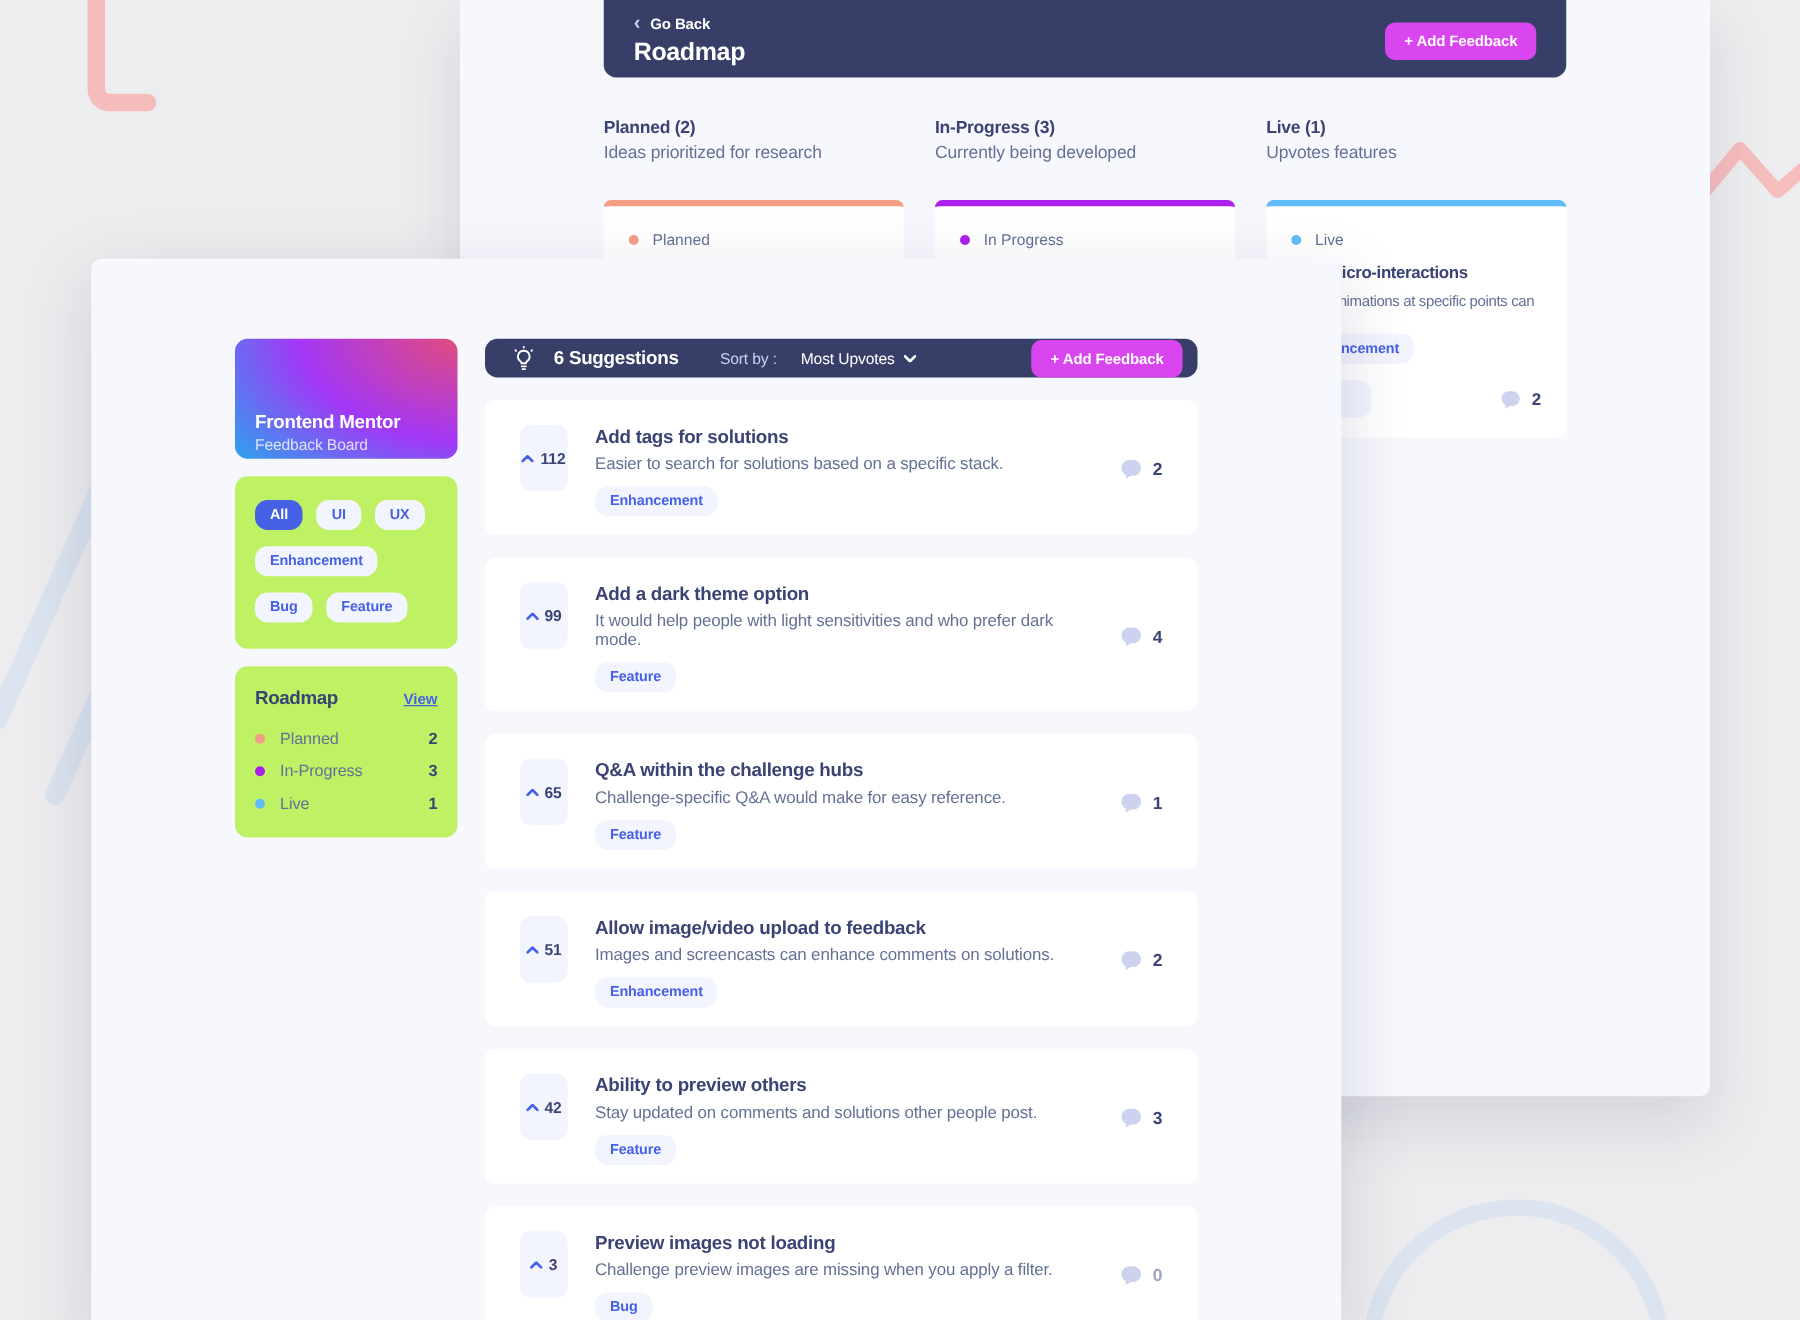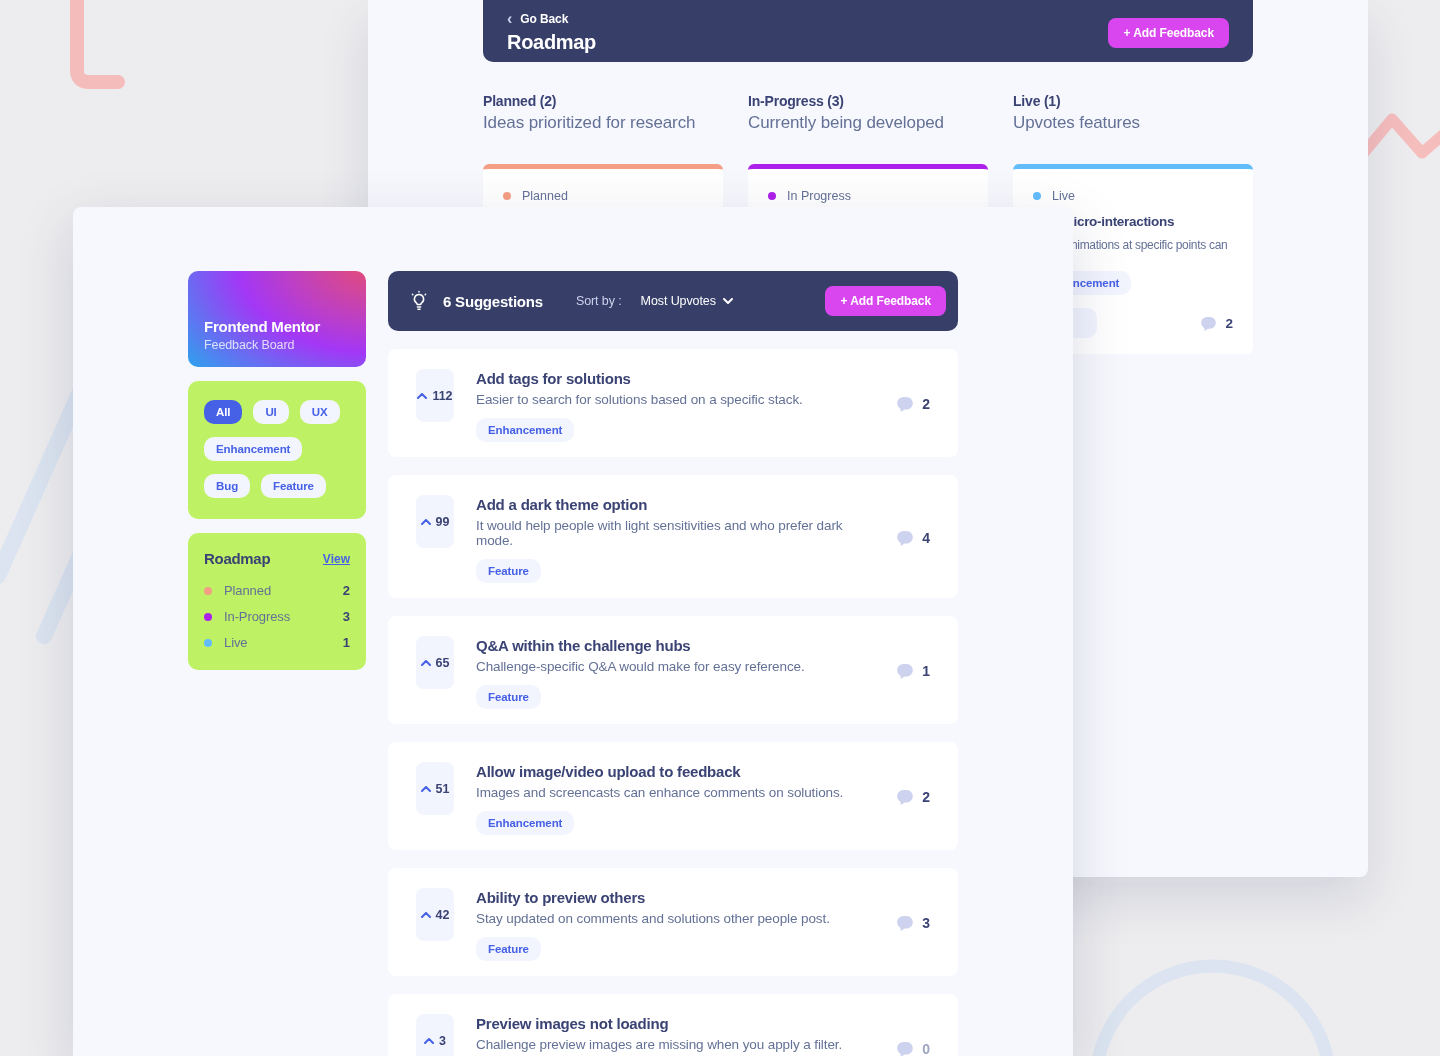--- a/index.html
+++ b/index.html
@@ -33,21 +33,21 @@
   .add-btn {
     background:#d946ef; color:#fff; border:none; border-radius:8px;
     font-family:inherit; font-size:12px; font-weight:bold; letter-spacing:-.1px;
     padding:8px 15px; cursor:pointer;
   }
   .bs-header .add-btn { margin-top:6px; }
 
   .bs-columns { position:absolute; left:115px; top:93px; width:770px; display:flex; gap:25px; }
   .bs-col { width:240px; }
   .bs-col-name { font-size:14px; font-weight:bold; color:#3A4374; letter-spacing:-.2px; }
-  .bs-col-sub { font-size:17px; color:#647196; margin-top:4px; letter-spacing:-.1px; }
+  .bs-col-sub { font-size:14px; color:#647196; margin-top:4px; letter-spacing:-.1px; }
   .bs-card {
     margin-top:31px; background:#fff; border-radius:6px;
     border-top:5px solid #ccc; padding:16px 20px; min-height:160px;
   }
   .status-row { display:flex; align-items:center; gap:11px; font-size:12.5px; color:#647196; margin-top:4px; }
   .dot { width:8px; height:8px; border-radius:50%; flex:0 0 auto; }
   .bs-card-title { margin-top:11px; font-weight:bold; font-size:13.5px; color:#3A4374; letter-spacing:-.3px; white-space:nowrap; }
   .bs-card-desc { margin-top:8px; font-size:12px; color:#647196; line-height:17px; letter-spacing:-.3px; white-space:nowrap; }
   .tag-pill {
     display:inline-block; background:#F2F4FE; color:#4661E6;
@@ -68,21 +68,21 @@
     background:#F7F8FD; border-radius:8px 8px 0 0;
     box-shadow:0 18px 55px rgba(55,63,104,.18);
   }
   .panel-inner { position:absolute; left:115px; top:64px; display:flex; gap:22px; }
 
   .sidebar { width:178px; display:flex; flex-direction:column; gap:14px; }
   .brand-card {
     height:96px; border-radius:10px; position:relative; color:#fff;
     background:radial-gradient(140% 170% at 105% -8%, #E84D70 0%, #A337F6 55%, #28A7ED 100%);
   }
-  .brand-text { position:absolute; left:16px; bottom:15px; }
+  .brand-text { position:absolute; left:16px; bottom:4px; }
   .brand-title { font-size:15px; font-weight:bold; letter-spacing:-.2px; }
   .brand-sub { font-size:12.5px; opacity:.78; margin-top:3px; letter-spacing:-.1px; }
 
   .side-card { background:#bef264; border-radius:10px; }
   .filters { padding:19px 16px 21px; display:flex; flex-wrap:wrap; gap:13px 11px; }
   .pill {
     background:#F2F4FE; color:#4661E6; font-size:11.5px; font-weight:bold;
     padding:6px 12px; border-radius:10px; letter-spacing:-.1px; cursor:pointer;
   }
   .pill.active { background:#4661E6; color:#fff; }
@@ -90,21 +90,21 @@
   .roadmap-card { padding:17px 16px 20px; }
   .roadmap-head { display:flex; align-items:center; justify-content:space-between; margin-bottom:16px; }
   .roadmap-title { font-size:15px; font-weight:bold; color:#3A4374; letter-spacing:-.3px; }
   .view-link { font-size:12px; font-weight:bold; color:#4661E6; text-decoration:underline; cursor:pointer; }
   .rm-row { display:flex; align-items:center; gap:12px; font-size:13px; color:#647196; margin-top:11px; letter-spacing:-.1px; }
   .rm-row:first-of-type { margin-top:0; }
   .rm-count { margin-left:auto; font-weight:bold; color:#3A4374; font-size:13px; }
 
   .main { width:570px; }
   .toolbar {
-    height:60px; background:#373F68; border-radius:10px; color:#fff;
+    height:31px; background:#373F68; border-radius:10px; color:#fff;
     display:flex; align-items:center; padding:0 12px 0 20px;
   }
   .tb-count { font-size:15px; font-weight:bold; margin-left:13px; letter-spacing:-.2px; }
   .tb-sort { margin-left:33px; font-size:12.5px; color:#CBD0EC; display:flex; align-items:center; gap:7px; cursor:pointer; letter-spacing:-.1px; }
   .tb-sort .sort-val { color:#fff; font-weight:normal;margin-left:12px; }
   .toolbar .add-btn { margin-left:auto; }
 
   .sug-card {
     background:#fff; border-radius:8px; margin-top:18px; min-height:100px;
     padding:17px 28px 15px; display:flex; align-items:flex-start; cursor:pointer;

